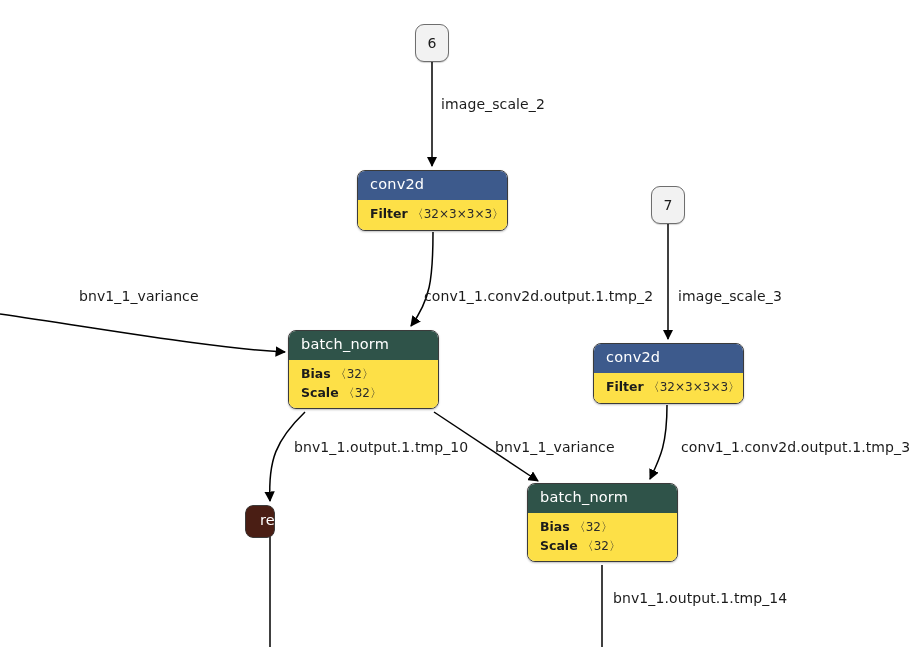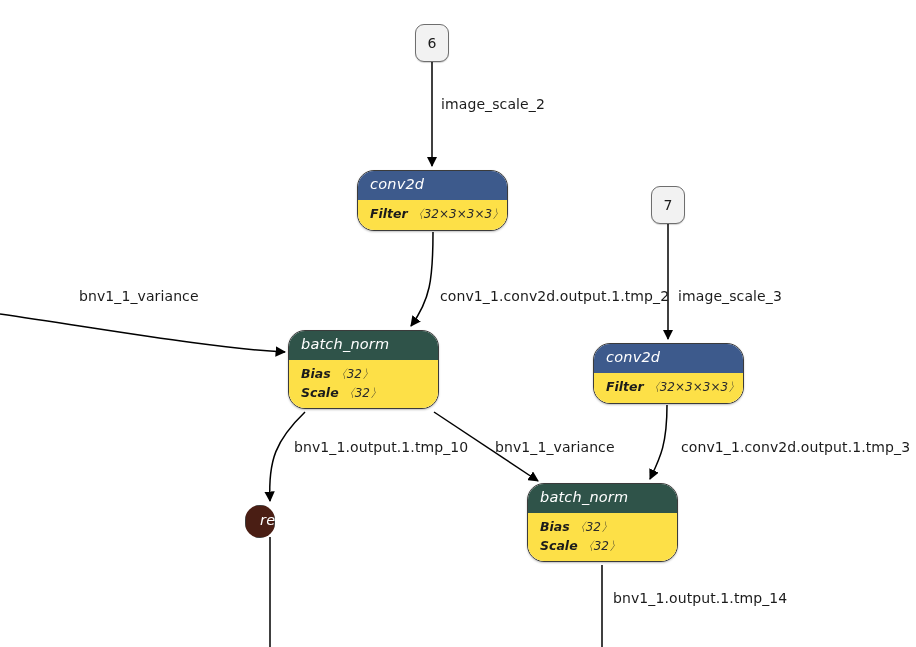--- a/index.html
+++ b/index.html
@@ -50,25 +50,24 @@
     font-size: 14px;
     color: #1b1b1b;
     box-shadow: 0 1px 1px rgba(0,0,0,0.18);
   }
 
   
   .op-node {
     position: absolute;
     box-sizing: border-box;
     border: 1.4px solid #3b3b3b;
-    border-radius: 17px;
+    border-radius: 8px;
     background: #ffffff;
     overflow: hidden;
     box-shadow: 0 1px 2px rgba(0,0,0,0.25);
-    font-style: italic;
   }
   .op-header {
     font-size: 14.5px;
     color: #ffffff;
     padding: 6px 12px 7px 12px;
     line-height: 1.1;
     letter-spacing: 0.2px;
   }
   .op-body {
     background: #fde047;
@@ -184,21 +183,21 @@
       <div class="op-row">
         <span class="key">Scale</span><span class="shape">〈32〉</span>
       </div>
     </div>
   </div>
 
   <div class="edge-label" style="left:441px; top:96px;">image_scale_2</div>
 
   <div class="edge-label" style="left:79px; top:288px;">bnv1_1_variance</div>
 
-  <div class="edge-label" style="left:440px; top:288px;">conv1_1.conv2d.output.1.tmp_2</div>
+  <div class="edge-label" style="left:424px; top:288px;">conv1_1.conv2d.output.1.tmp_2</div>
 
   <div class="edge-label" style="left:678px; top:288px;">image_scale_3</div>
 
   <div class="edge-label" style="left:294px; top:439px;">bnv1_1.output.1.tmp_10</div>
 
   <div class="edge-label" style="left:495px; top:439px;">bnv1_1_variance</div>
 
   <div class="edge-label" style="left:681px; top:439px;">conv1_1.conv2d.output.1.tmp_3</div>
 
 

